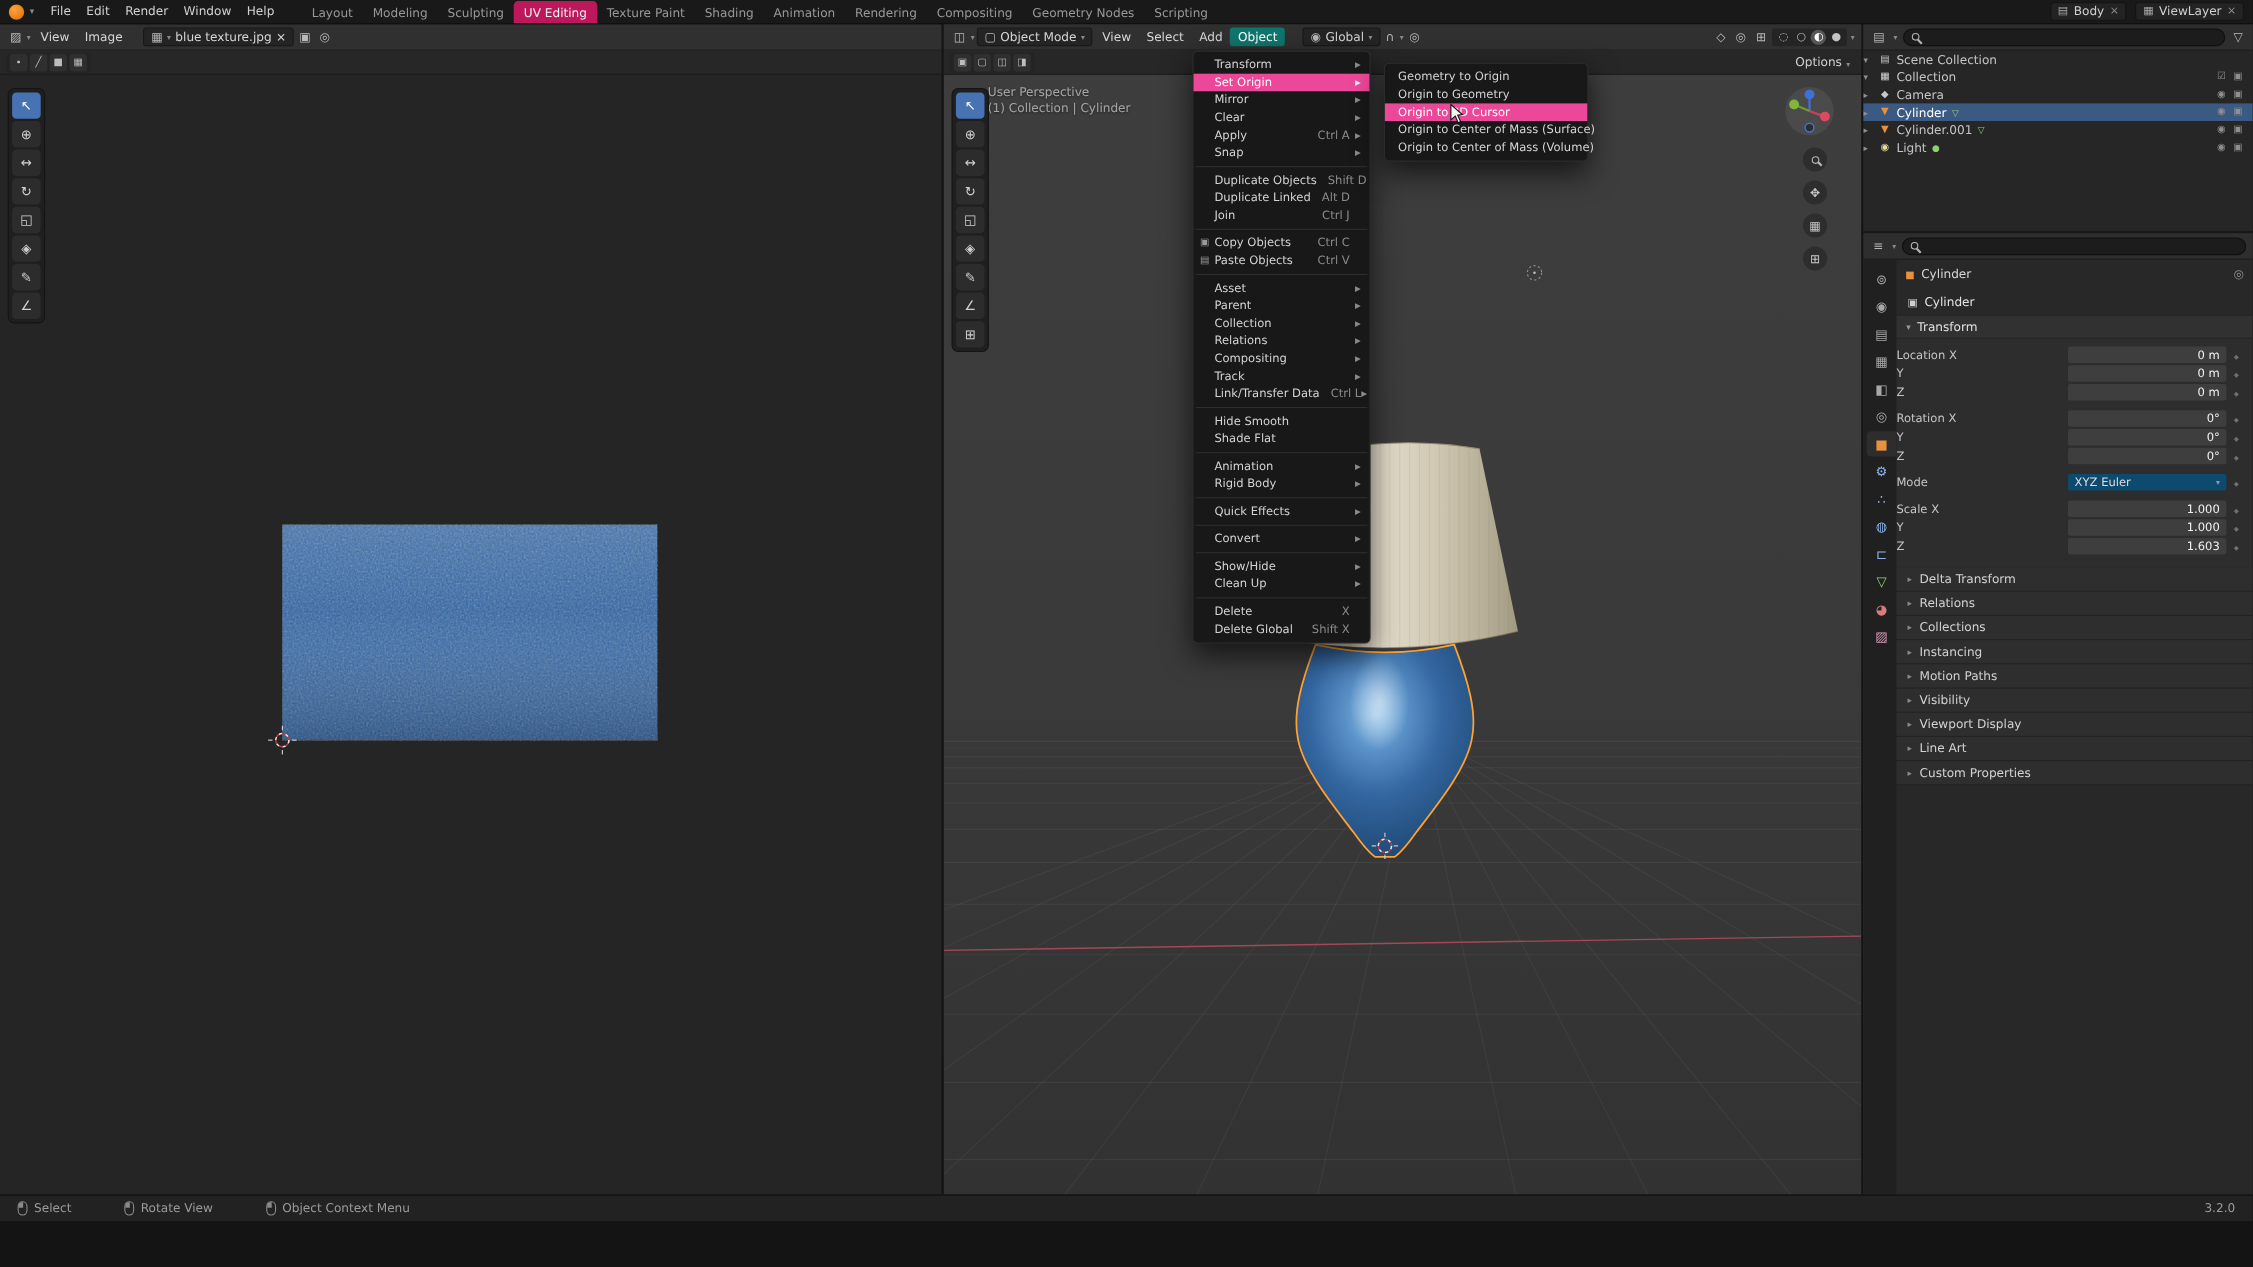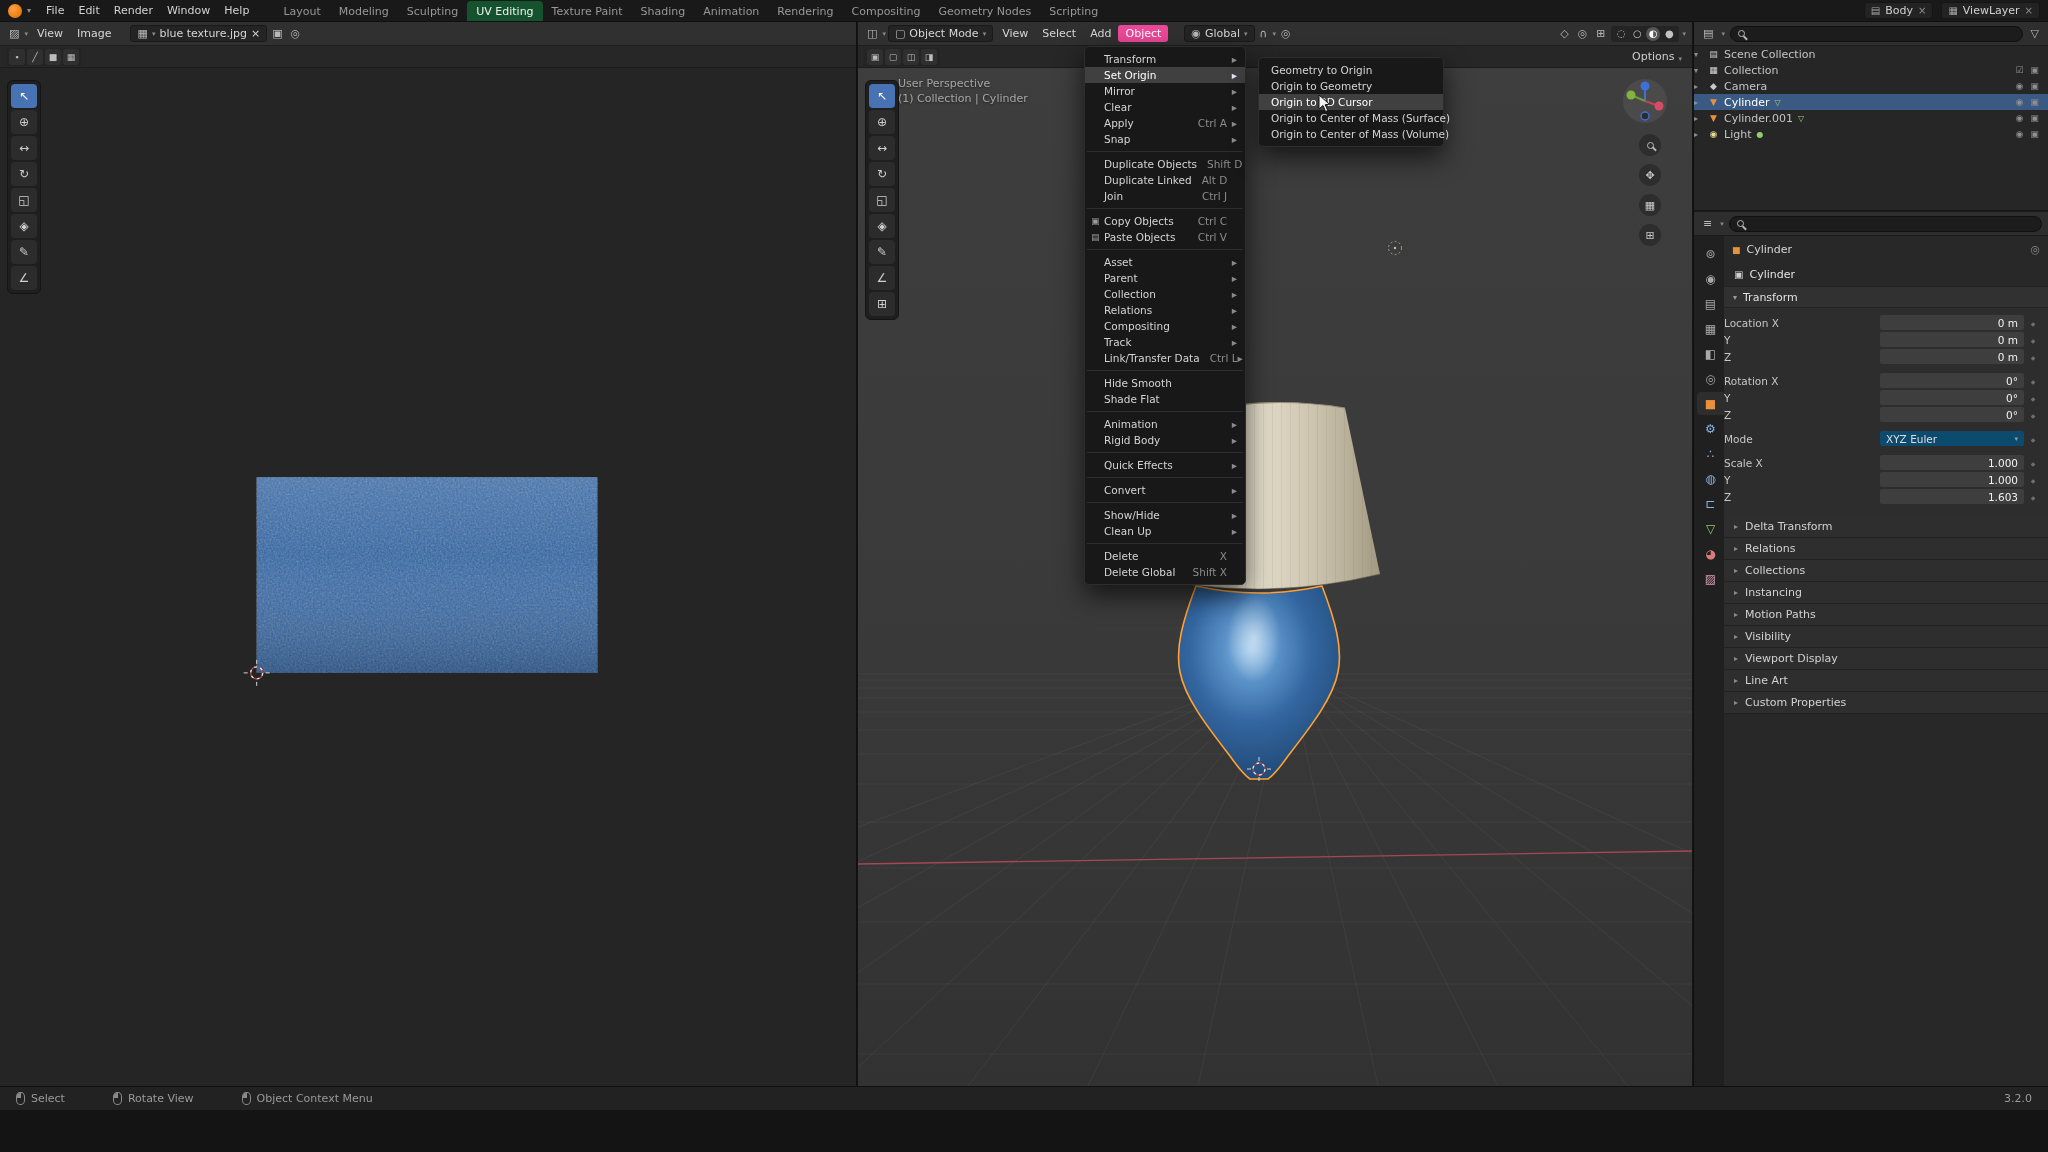--- a/index.html
+++ b/index.html
@@ -7,35 +7,35 @@
   body{position:relative}
 
   
   .topbar{position:absolute;left:0;top:0;width:2048px;height:22px;background:#191919;display:flex;align-items:center;padding:0 8px;gap:2px;z-index:60;border-bottom:1px solid #101010}
   .logo{width:14px;height:14px;border-radius:50%;background:radial-gradient(circle at 35% 35%,#ff9f45,#e87d0d 70%);margin-right:3px}
   .tb-caret{color:#8a8a8a;font-size:8px;margin-right:6px}
   .tb-menus,.tb-ws{display:flex;align-items:center;height:100%}
   .tb-menu{padding:1px 7px;border-radius:3px;color:#d2d2d2;cursor:default}
   .tb-ws{margin-left:16px}
   .ws-tab{padding:4px 9px 3px;color:#989898;border-radius:4px 4px 0 0;white-space:nowrap}
-  .ws-tab.active{background:#14532d;color:#efefef}
+  .ws-tab.active{background:#be185d;color:#efefef}
   .tb-right{margin-left:auto;display:flex;align-items:center;gap:8px}
   .tb-widget{display:flex;align-items:center;gap:5px;background:#232323;border:1px solid #151515;border-radius:3px;padding:1px 6px;color:#d0d0d0}
   .tb-widget .wicon{color:#a9a9a9;font-size:10px}
   .tb-widget .wx{color:#8d8d8d;font-size:10px}
 
   
   .uv-editor{position:absolute;left:0;top:22px;width:857px;height:1064px;background:#252525;border-right:1px solid #101010;overflow:hidden}
   .viewport{position:absolute;left:858px;top:22px;width:834px;height:1064px;background:linear-gradient(#3e3e3e,#3a3a3a 55%,#323232);overflow:hidden}
   .right-col{position:absolute;left:1693px;top:22px;width:355px;height:1064px;background:#262626;border-left:1px solid #101010;display:flex;flex-direction:column}
 
   .ehdr{height:24px;background:#303030;border-bottom:1px solid #1e1e1e;display:flex;align-items:center;padding:0 6px;gap:2px;position:relative;z-index:7}
   .toolrow{height:22px;background:#272727;border-bottom:1px solid #1c1c1c;display:flex;align-items:center;padding:0 6px;gap:4px;position:relative;z-index:7}
   .hmenu{padding:2px 7px;border-radius:3px;color:#d6d6d6}
-  .hmenu.active{background:#ec4899;color:#fff}
+  .hmenu.active{background:#0f766e;color:#fff}
   .hicon{color:#b8b8b8;padding:0 3px;font-size:11px}
   .hcaret{color:#8a8a8a;font-size:7px}
   .hwidget{display:flex;align-items:center;gap:4px;background:#242424;border:1px solid #191919;border-radius:3px;padding:1px 6px;color:#d6d6d6;white-space:nowrap}
   .hgroup{display:flex;align-items:center;gap:2px;background:#242424;border-radius:3px;padding:1px 3px}
   .sphere{width:14px;height:14px;border-radius:50%;display:flex;align-items:center;justify-content:center;color:#c2c2c2;font-size:10px}
   .sphere.active{background:#555;color:#fff}
   .minibtn{width:16px;height:16px;display:flex;align-items:center;justify-content:center;background:#2f2f2f;border-radius:3px;color:#bdbdbd;font-size:9px}
 
   
   .vtoolbar{position:absolute;left:7px;top:58px;z-index:8;background:#1f1f1f;border:1px solid #141414;border-radius:6px;padding:3px;display:flex;flex-direction:column;gap:2px}
@@ -59,21 +59,21 @@
   .menu{position:absolute;background:#181818;border:1px solid #2d2d2d;border-radius:5px;box-shadow:0 10px 26px rgba(0,0,0,.65);padding:4px 0;z-index:100}
   .obj-menu{left:1084px;top:46px;width:162px}
   .sub-menu{left:1258px;top:57px;width:186px}
   .mi{height:16px;display:flex;align-items:center;padding:0 8px 0 6px;font-size:10.5px;color:#d4d4d4;white-space:nowrap}
   .mi-icon{width:13px;color:#9a9a9a;font-size:9px;flex:none}
   .sub-menu .mi-icon{width:6px}
   .mi-label{flex:none}
   .mi-short{margin-left:auto;color:#8b8b8b;padding-left:10px}
   .mi-arrow{width:10px;text-align:right;color:#8b8b8b}
   .mi.submenu .mi-arrow::after{content:"▸"}
-  .mi.highlight{background:#404040;color:#fff}
+  .mi.highlight{background:#ec4899;color:#fff}
   .mi.highlight .mi-short,.mi.highlight .mi-arrow{color:#dce6f5}
   .mi.sep{height:0;margin:4px 2px;border-top:1px solid #2e2e2e;padding:0}
 
   
   .outliner{height:188px;background:#262626;display:flex;flex-direction:column}
   .ohdr{height:24px;background:#2e2e2e;border-bottom:1px solid #1c1c1c;display:flex;align-items:center;gap:5px;padding:0 6px}
   .searchbox{flex:1;height:16px;background:#1c1c1c;border:1px solid #101010;border-radius:9px;display:flex;align-items:center;padding:0 7px;gap:5px;color:#7f7f7f}
   .orow{height:16px;display:flex;align-items:center;padding-right:6px;color:#c4c4c4}
   .orow.selected{background:#3b5a83;color:#fff}
   .otwist{width:12px;color:#8f8f8f;font-size:8px}

